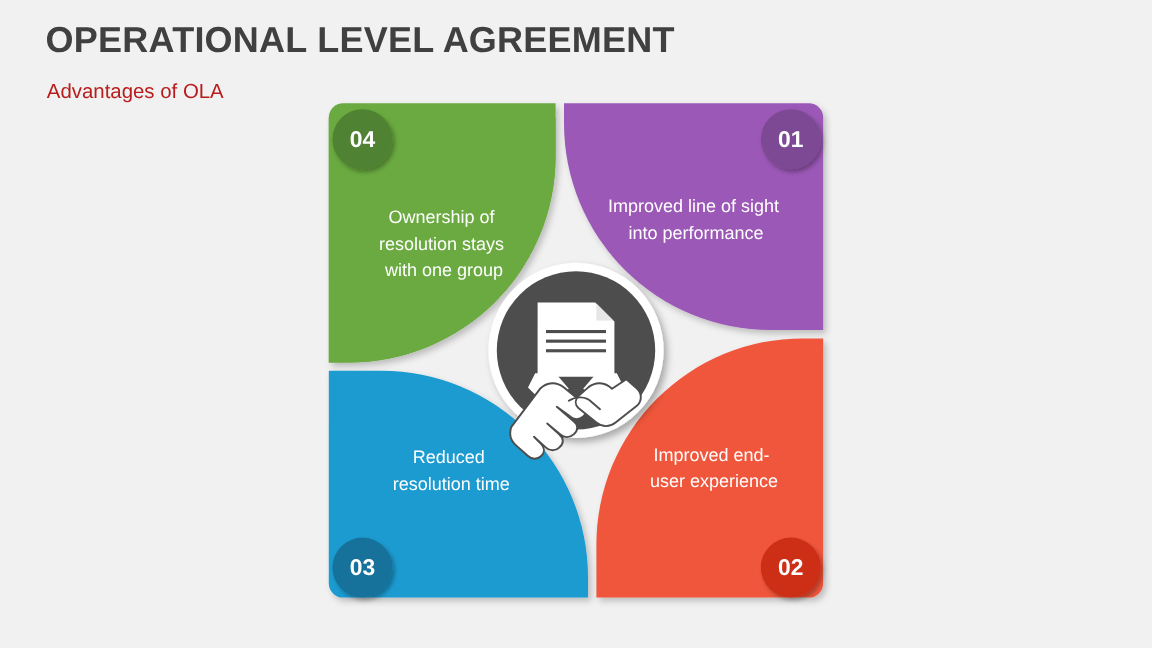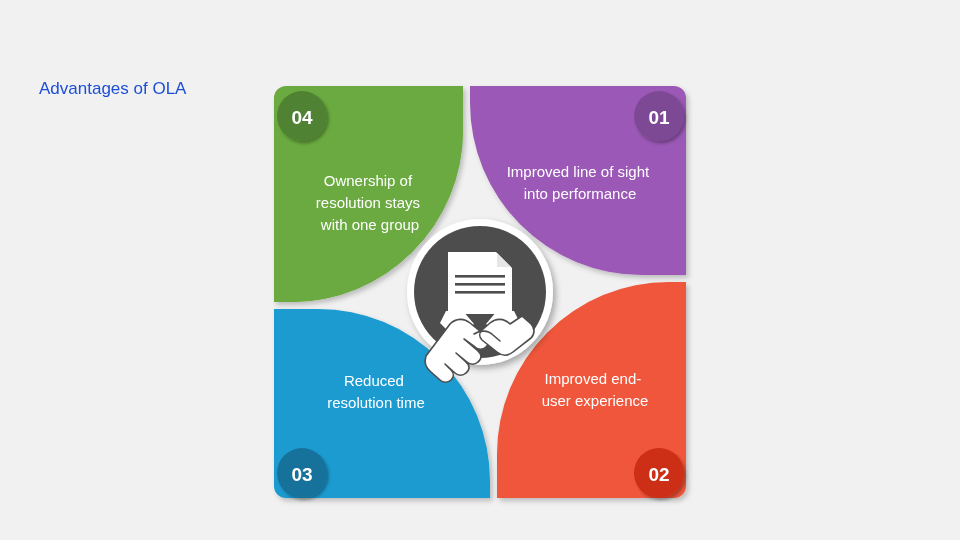--- a/index.html
+++ b/index.html
@@ -27,24 +27,24 @@
     top: 17px;
     font-size: 30px;
     font-weight: bold;
     color: #404040;
     letter-spacing: 0.2px;
     white-space: nowrap;
   }
   .subtitle {
     position: absolute;
     left: 39px;
-    top: 79px;
+    top: 67px;
     font-size: 17px;
     font-weight: normal;
-    color: #1d4ed8;
+    color: #b91c1c;
     white-space: nowrap;
   }
   .diagram {
     position: absolute;
     left: 250px;
     top: 62px;
     width: 460px;
     height: 460px;
   }
   .diagram svg {
@@ -64,20 +64,21 @@
     font-weight: bold;
     text-anchor: middle;
     dominant-baseline: central;
   }
 </style>
 </head>
 <body style="background: rgb(241, 241, 241);">
 
 <div class="slide">
 
+  <div class="title">OPERATIONAL LEVEL AGREEMENT</div>
 
   <div class="subtitle">Advantages of OLA</div>
 
   <div class="diagram">
     <svg width="460" height="460" viewBox="0 0 460 460" xmlns="http://www.w3.org/2000/svg">
       <defs>
         <filter id="petalShadow" x="-25%" y="-25%" width="150%" height="150%">
           <feDropShadow dx="2.5" dy="3" stdDeviation="2.5" flood-color="#000000" flood-opacity="0.22"></feDropShadow>
         </filter>
         <filter id="badgeShadow" x="-45%" y="-45%" width="195%" height="195%">

